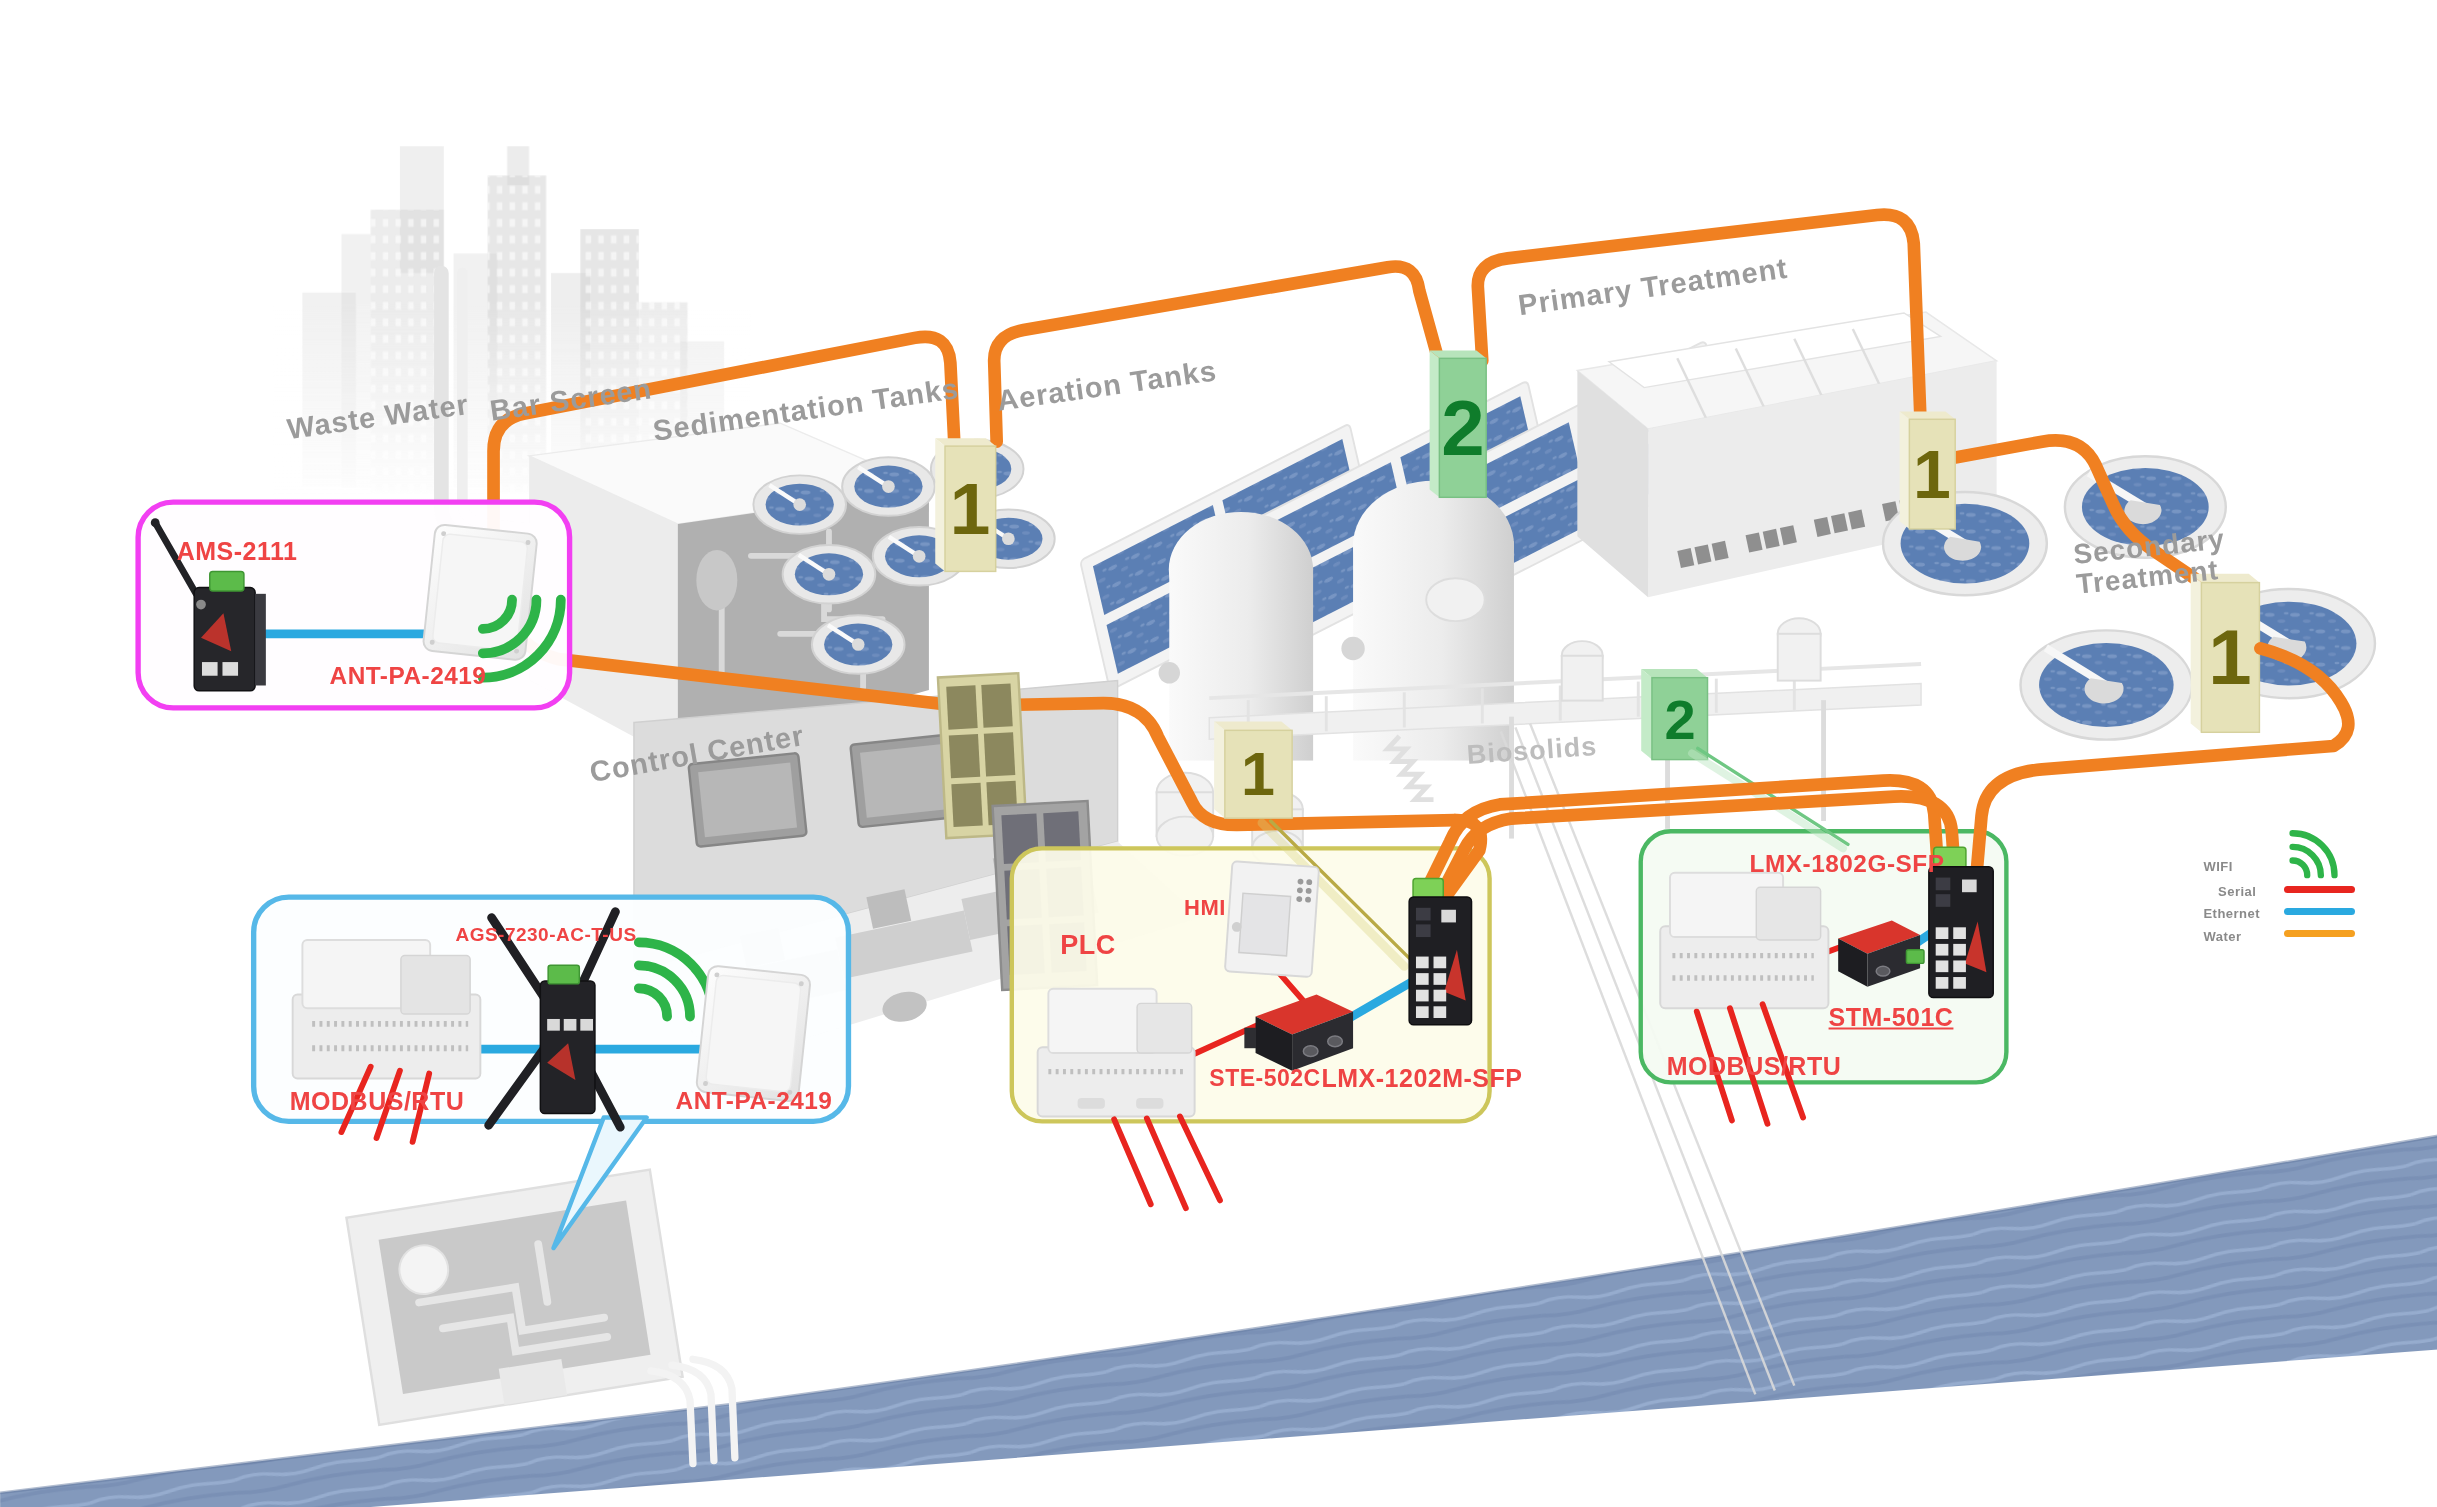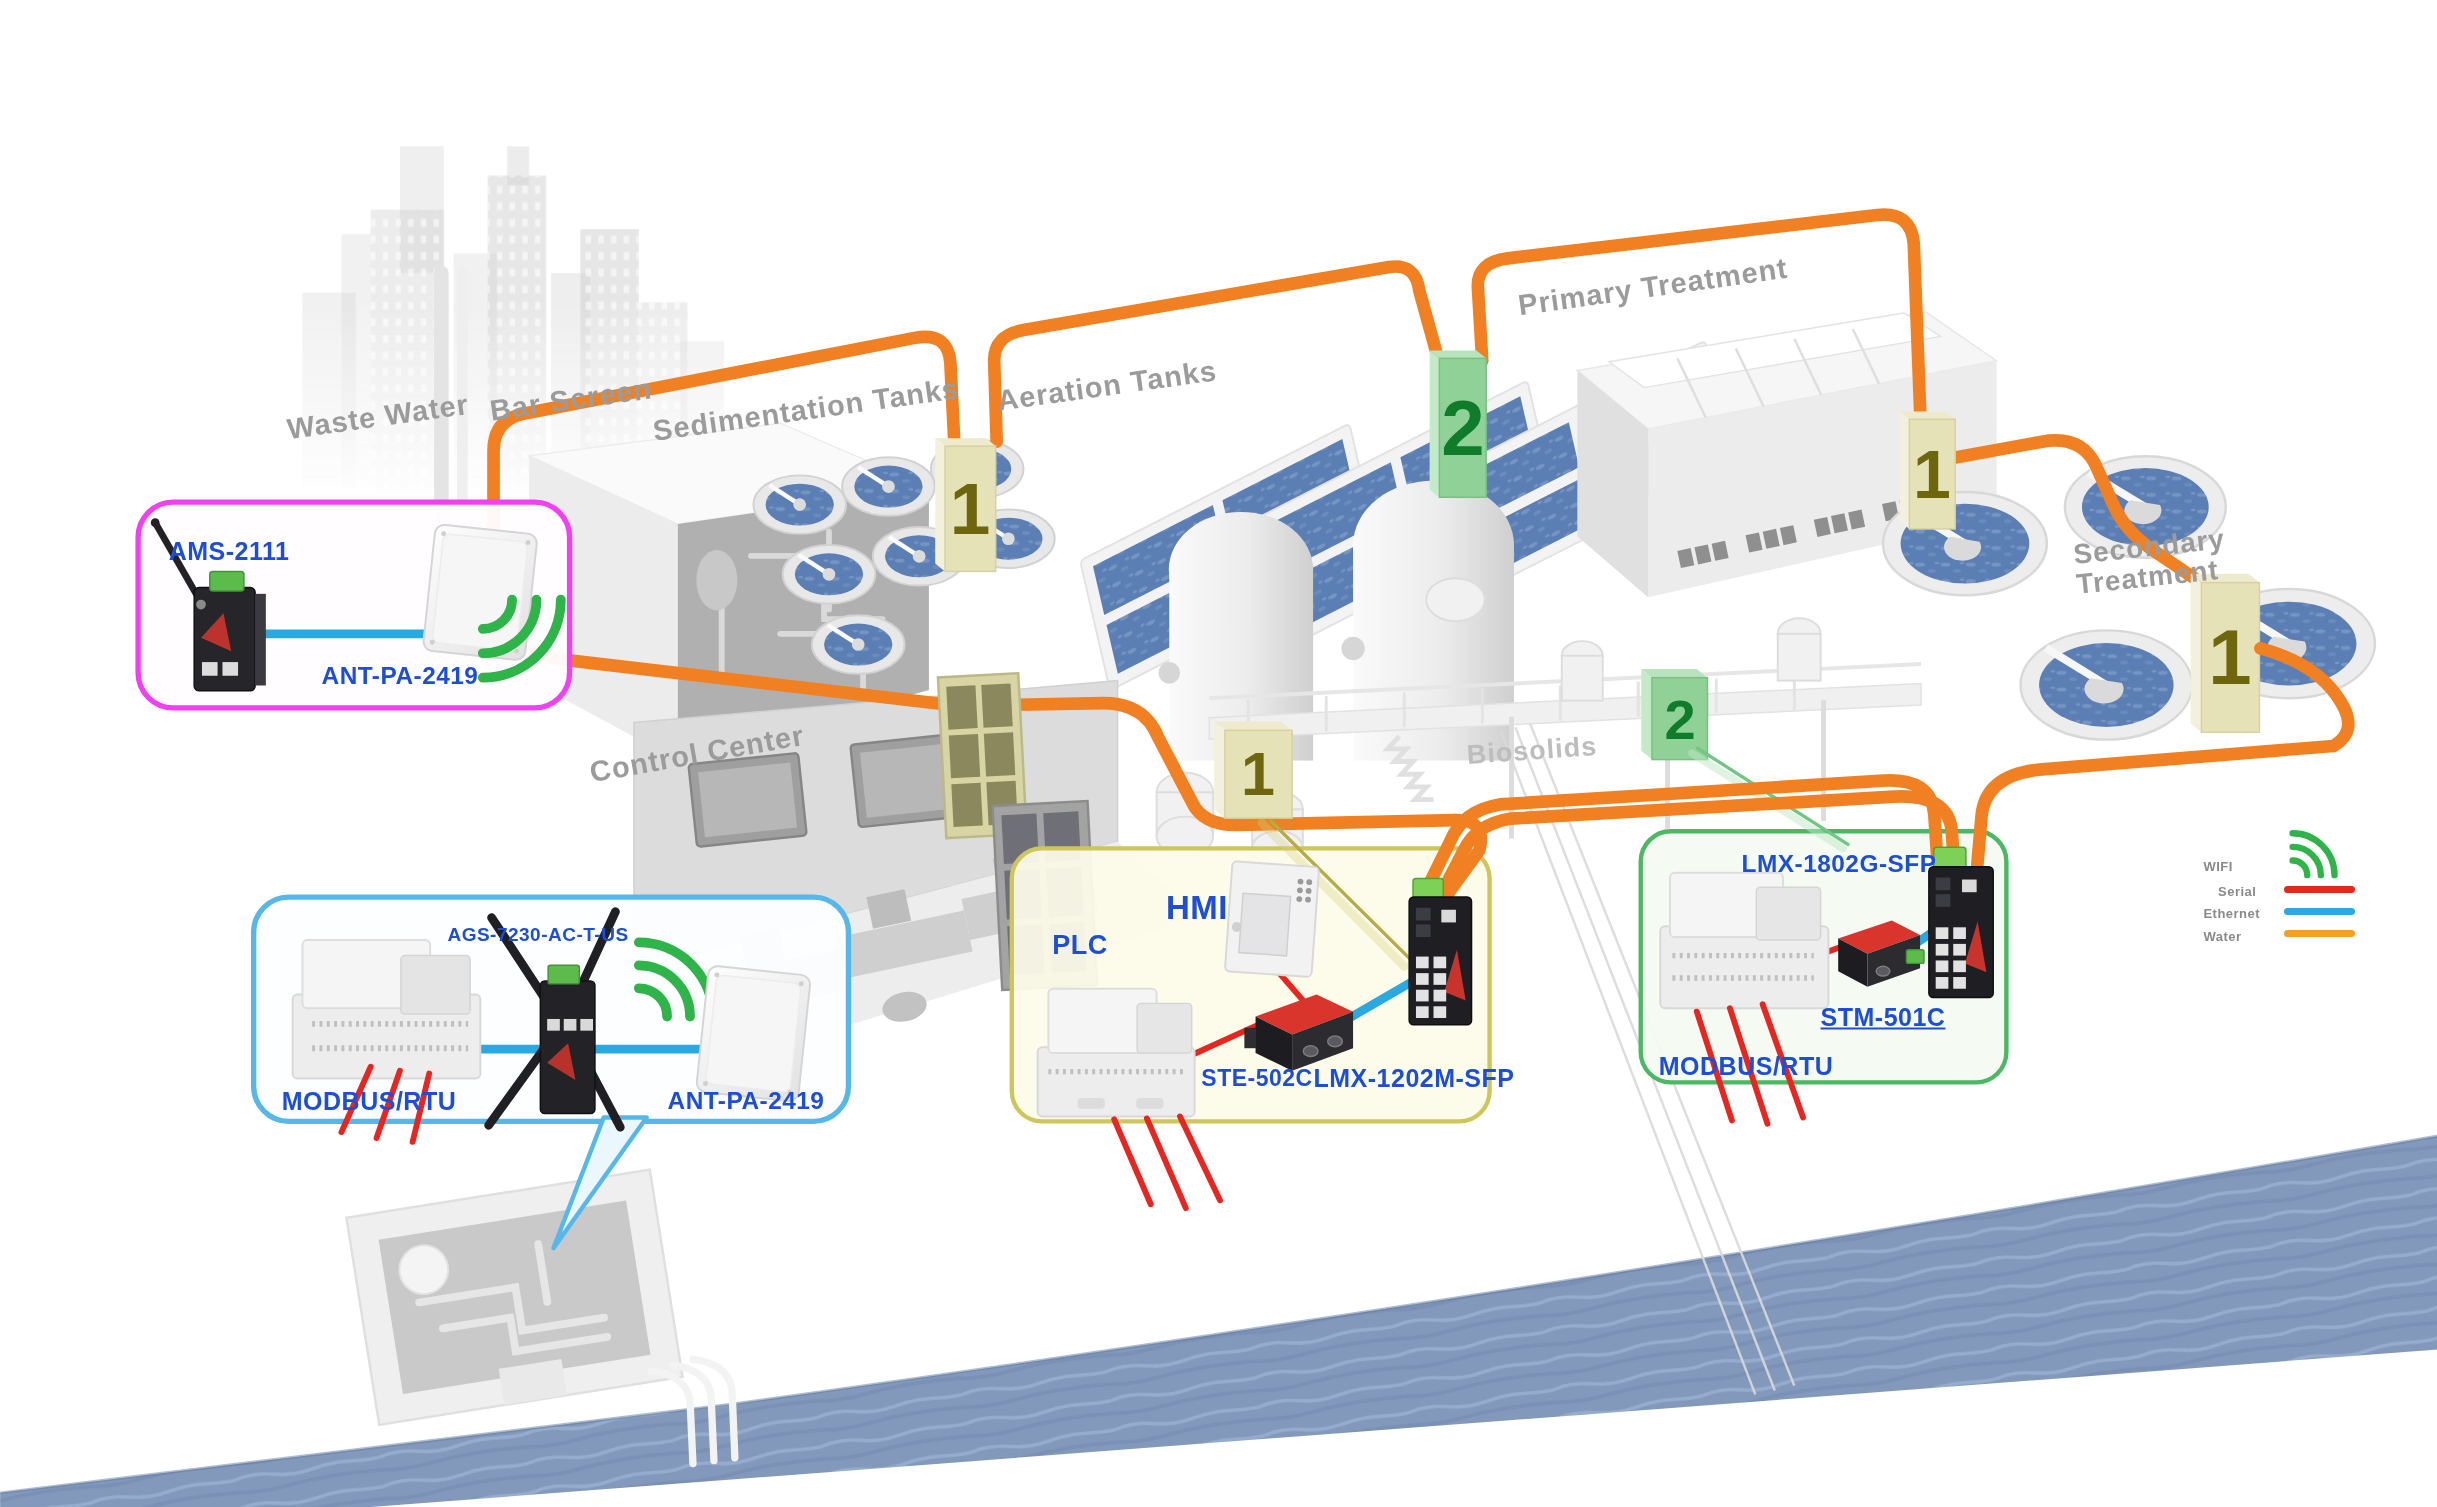--- a/index.html
+++ b/index.html
@@ -11,21 +11,21 @@
   .lbl{
     position:absolute;transform:translate(-50%,-50%);white-space:nowrap;
     font-weight:bold;color:#9b9b9b;letter-spacing:1px;
   }
   .site{font-size:29px;}
   .rot8{transform:translate(-50%,-50%) rotate(-8deg);}
   .rot6{transform:translate(-50%,-50%) rotate(-6deg);}
   .rot4{transform:translate(-50%,-50%) rotate(-4deg);}
   .rot10{transform:translate(-50%,-50%) rotate(-10deg);}
   .two-line{white-space:normal;width:185px;text-align:left;line-height:1.06;}
-  .prod{color:#1d4ed8;letter-spacing:0.5px;}
+  .prod{color:#ef4444;letter-spacing:0.5px;margin-left:8px;}
   .badge-num{position:absolute;transform:translate(-50%,-50%);font-weight:bold;}
   .tan-num{color:#6d660d;}
   .green-num{color:#0f7c2b;}
   .legend{position:absolute;left:2179px;top:828px;width:234px;}
   .legend-row{position:absolute;height:21.5px;display:flex;align-items:center;}
   .legend-label{font-weight:bold;color:#8a8a8a;font-size:13px;letter-spacing:0.5px;}
   .legend-bar{position:absolute;width:71px;height:6.8px;border-radius:3.9px;}
   .bar-serial{background:#e8251f;}
   .bar-ethernet{background:#2aa9e0;}
   .bar-fiber{background:#f5a020;}
@@ -636,21 +636,21 @@
 <div class="badge-num tan-num" style="left:1258px;top:774px;font-size:61px;">1</div>
 <div class="badge-num green-num" style="left:1680px;top:719px;font-size:56px;">2</div>
 
 <div class="lbl prod" style="left:229px;top:551px;font-size:25px;">AMS-2111</div>
 <div class="lbl prod" style="left:400px;top:676px;font-size:24.4px;">ANT-PA-2419</div>
 
 <div class="lbl prod" style="left:538px;top:935px;font-size:19px;">AGS-7230-AC-T-US</div>
 <div class="lbl prod" style="left:369px;top:1101px;font-size:25px;">MODBUS/RTU</div>
 <div class="lbl prod" style="left:746px;top:1101px;font-size:24.4px;">ANT-PA-2419</div>
 
-<div class="lbl prod" style="left:1197px;top:908px;font-size:33px;">HMI</div>
+<div class="lbl prod" style="left:1197px;top:908px;font-size:22px;">HMI</div>
 <div class="lbl prod" style="left:1080px;top:945px;font-size:27px;">PLC</div>
 <div class="lbl prod" style="left:1257px;top:1078px;font-size:23px;">STE-502C</div>
 <div class="lbl prod" style="left:1414px;top:1078px;font-size:25px;">LMX-1202M-SFP</div>
 
 <div class="lbl prod" style="left:1839px;top:864px;font-size:24.4px;">LMX-1802G-SFP</div>
 <div class="lbl prod" style="left:1883px;top:1017px;font-size:25px;text-decoration:underline;">STM-501C</div>
 <div class="lbl prod" style="left:1746px;top:1066px;font-size:25px;">MODBUS/RTU</div>
 
 <div class="legend">
   <div class="legend-row" style="left:24.4px;top:28px;">

